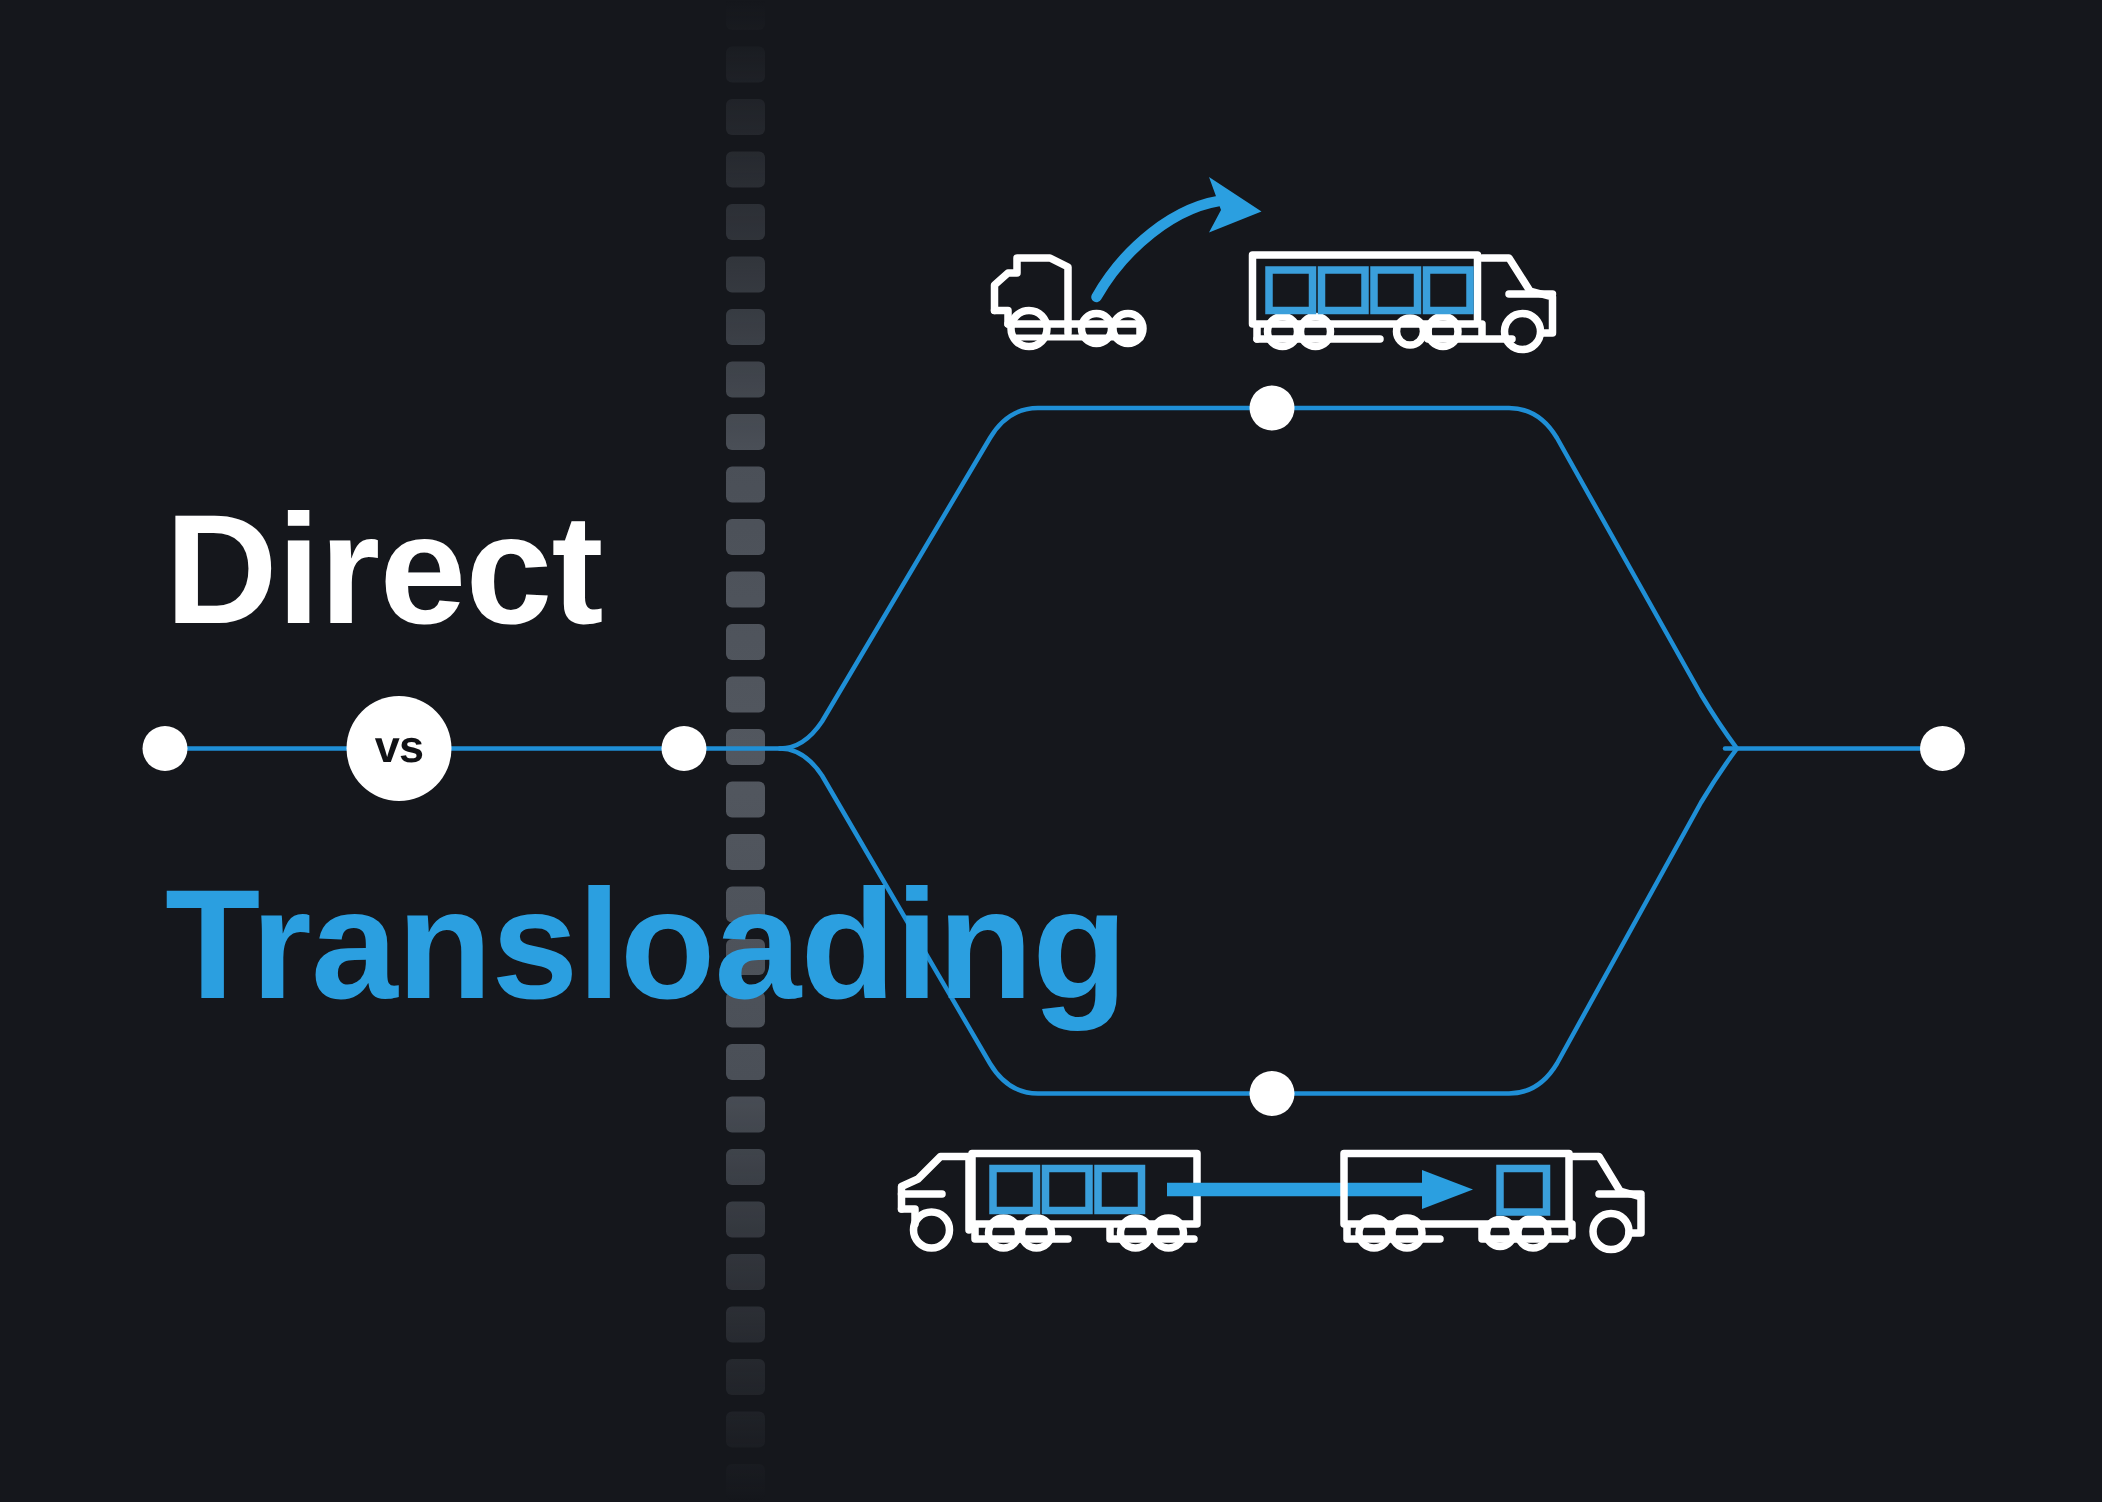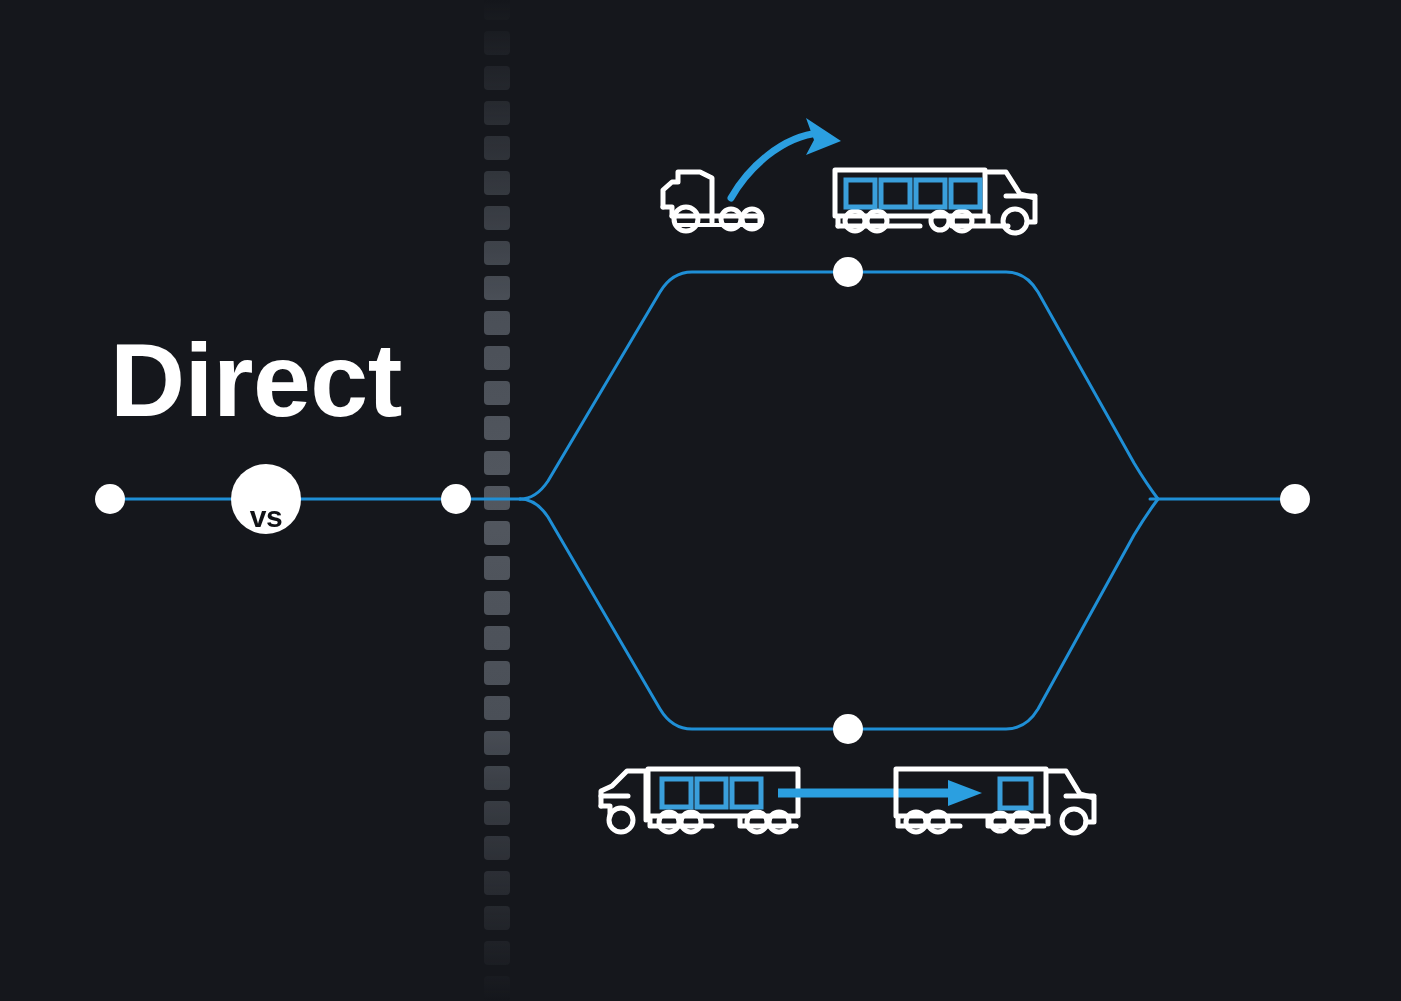--- a/index.html
+++ b/index.html
@@ -43,21 +43,21 @@
   }
   #vs-badge {
     position: absolute;
     left: 231px;
     top: 464px;
     width: 70px;
     height: 70px;
     border-radius: 50%;
     background: #ffffff;
     display: flex;
-    align-items: flex-end;
+    align-items: center;
     justify-content: center;
   }
   #vs-badge span {
     font-size: 30px;
     font-weight: 700;
     color: #111216;
     letter-spacing: -0.5px;
   }
 </style>
 </head>
@@ -243,18 +243,19 @@
         </g>
         <g fill="none" stroke="#3a9fdb" stroke-width="5">
           <rect x="1000" y="779" width="31" height="29"></rect>
         </g>
       </g>
     </g>
   </svg>
 
   <div class="label" id="label-direct">Direct</div>
 
+  <div class="label" id="label-transloading">Transloading</div>
 
   <div id="vs-badge">
     <span>vs</span>
   </div>
 
 </div>
 
 </body></html>

